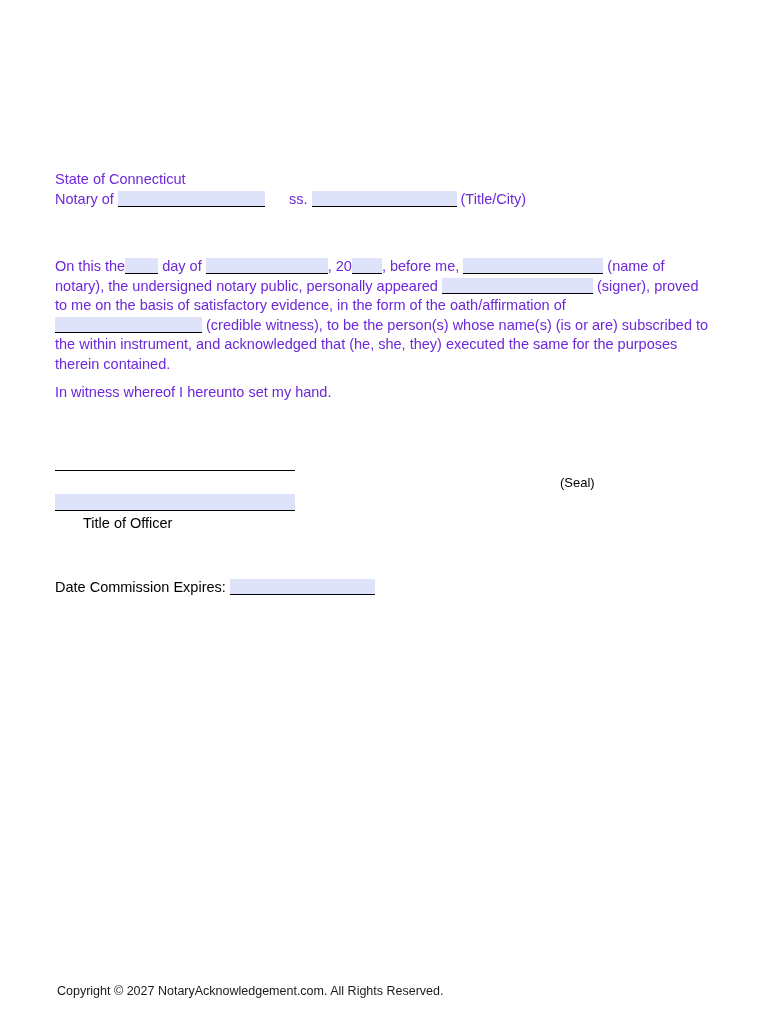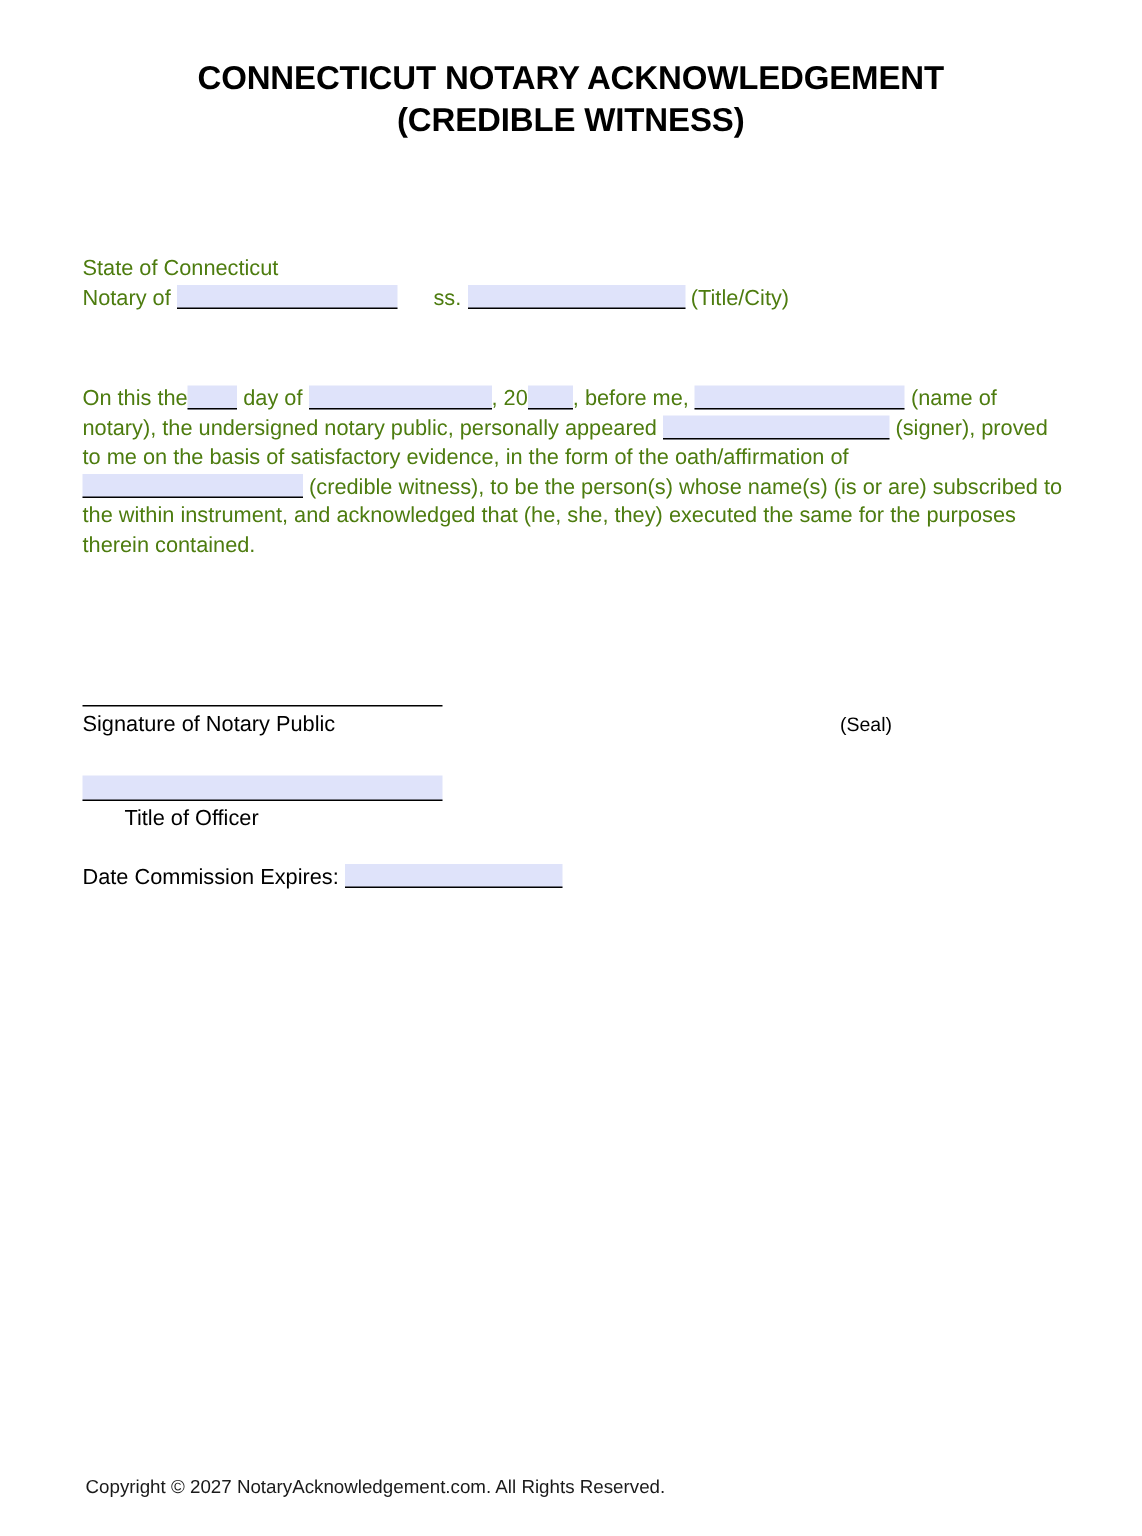--- a/index.html
+++ b/index.html
@@ -39,21 +39,21 @@
     display: block;
   }
 
   
   .block {
     position: absolute;
     left: 55px;
     width: 655px;
     font-size: 14.5px;
     line-height: 19.5px;
-    color: #4d7c0f;
+    color: #6d28d9;
   }
 
   .venue-block { top: 170px; }
   .recital-block { top: 257px; }
   .witness-block { top: 383px; }
 
   .venue-line { white-space: nowrap; }
 
   .recital-block p { margin: 0; text-align: left; }
 
@@ -111,66 +111,64 @@
     border-bottom: 1.8px solid #000000;
     box-sizing: content-box;
   }
 
   .title-caption {
     margin-top: 3px;
     margin-left: 28px;
   }
 
   .expires-row {
-    margin-top: 20px;
+    margin-top: 44px;
     white-space: nowrap;
   }
 
   
   .footer {
     position: absolute;
     left: 57px;
     top: 984px;
     font-size: 12.5px;
     color: #1a1a1a;
   }
 </style>
 </head>
 <body>
 
 <div class="page">
 
-  <div class="doc-title">
-    <span class="line1">CONNECTICUT NOTARY ACKNOWLEDGEMENT</span>
-    <span class="line2">(CREDIBLE WITNESS)</span>
-  </div>
 
   <div class="block venue-block">
     <div class="venue-line">
       <span>State of Connecticut</span>
     </div>
     <div class="venue-line">
       <span>Notary of</span>
       <span class="blank w-county"></span>
       <span style="display:inline-block;width:16px"></span>
       <span>ss.</span>
       <span class="blank w-town"></span>
       <span>(Title/City)</span>
     </div>
   </div>
 
   <div class="block recital-block">
     <p><span>On this the</span><span class="blank w-day"></span> <span>day of</span> <span class="blank w-month"></span><span>, 20</span><span class="blank w-year"></span><span>, before me,</span> <span class="blank w-notary"></span> <span>(name of notary), the undersigned notary public, personally appeared</span> <span class="blank w-signer"></span> <span>(signer), proved to me on the basis of satisfactory evidence, in the form of the oath/affirmation of</span> <span class="blank w-witness"></span> <span>(credible witness), to be the person(s) whose name(s) (is or are) subscribed to the within instrument, and acknowledged that (he, she, they) executed the same for the purposes therein contained.</span></p>
   </div>
 
+  <div class="block witness-block">
+    <span>In witness whereof I hereunto set my hand.</span>
+  </div>
 
   <div class="sig-area">
 
     <div class="sig-rule"></div>
-    <div class="sig-caption">Signature of Notary Public</div>
 
     <div class="seal-mark">(Seal)</div>
 
     <div class="title-field"></div>
     <div class="title-caption">Title of Officer</div>
 
     <div class="expires-row">
       <span>Date Commission Expires:</span>
       <span class="blank w-expires"></span>
     </div>

